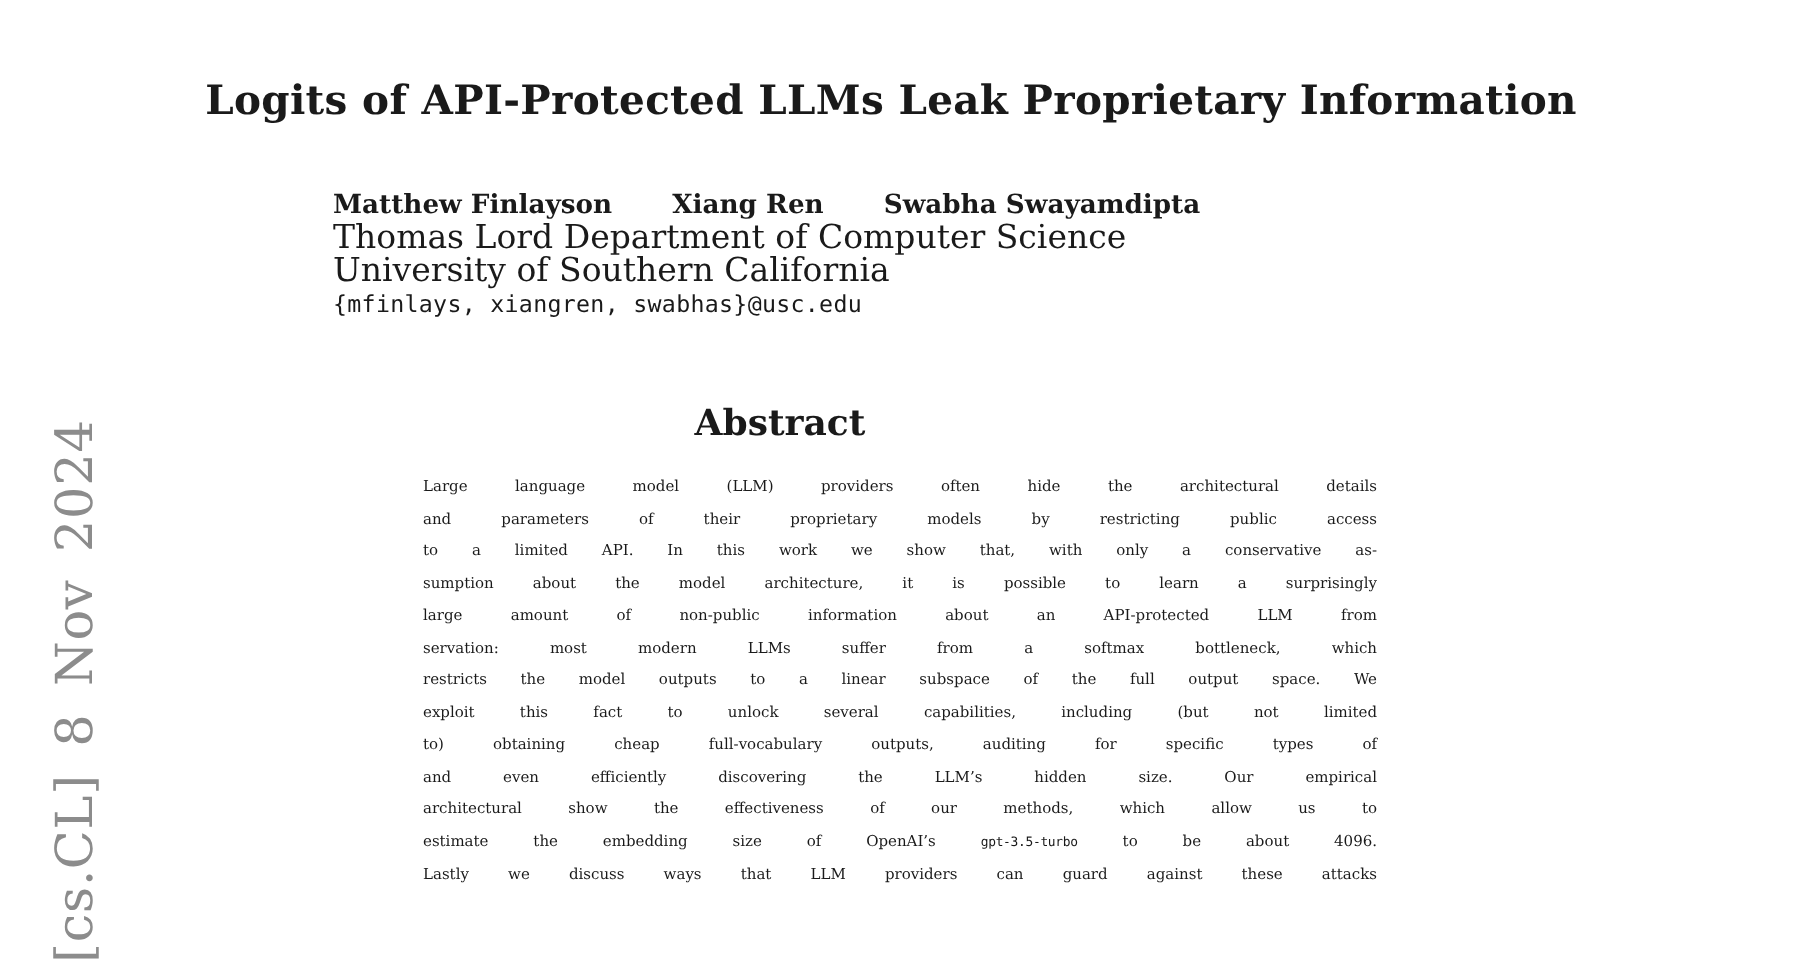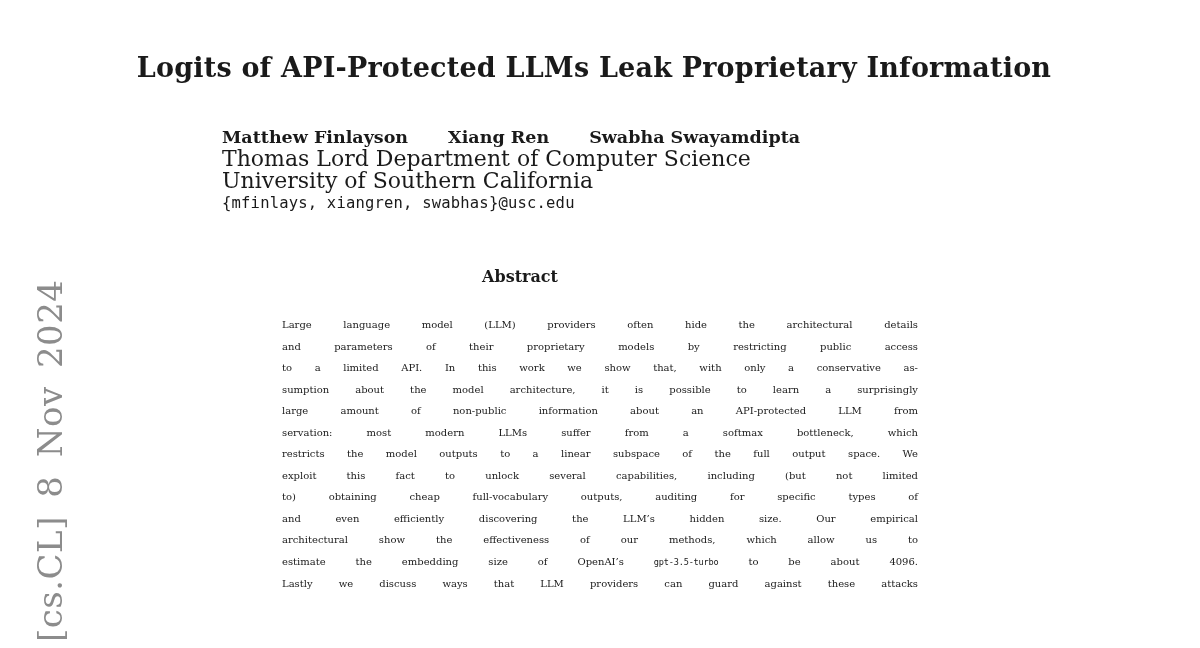--- a/index.html
+++ b/index.html
@@ -59,21 +59,21 @@
     font-size: 15.5px;
     line-height: 22px;
     letter-spacing: 0.2px;
   }
   .abstract-heading {
     position: absolute;
     top: 267px;
     left: 0;
     width: 1040px;
     text-align: center;
-    font-size: 16px;
+    font-size: 24px;
     font-weight: bold;
   }
   .abstract-body {
     position: absolute;
     left: 282px;
     top: 314px;
     width: 636px;
   }
   .abs-line {
     font-size: 10px;

